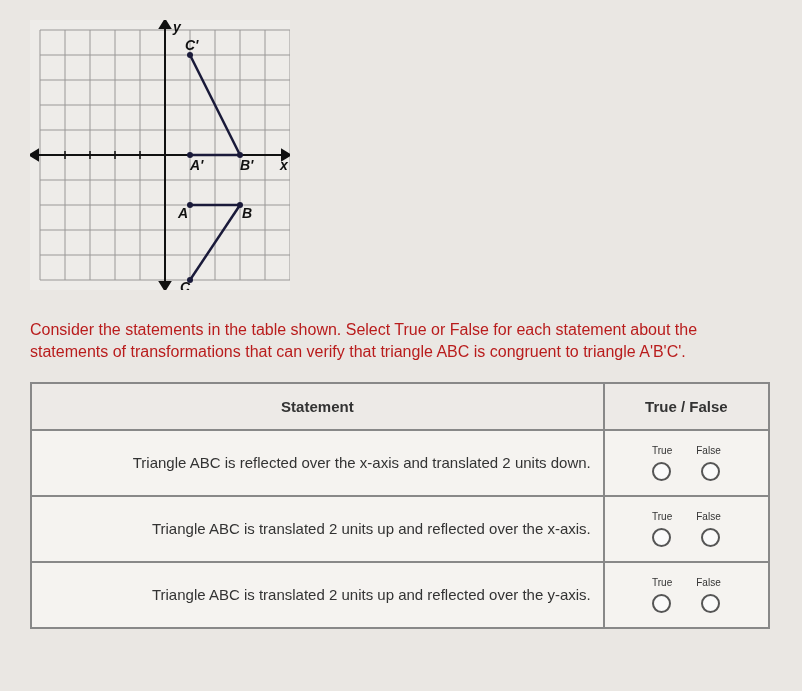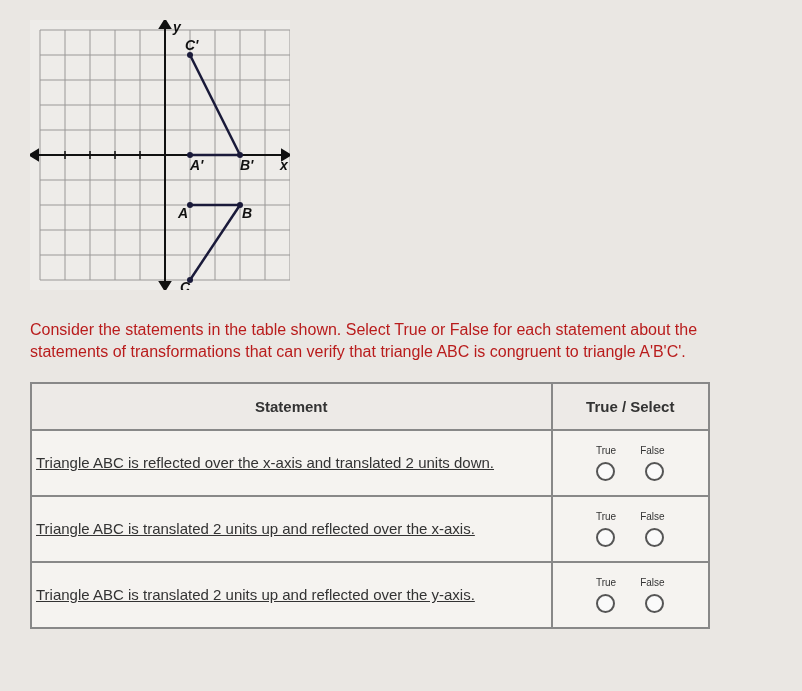--- a/index.html
+++ b/index.html
@@ -16,39 +16,38 @@
     }
     .question-text {
       font-size: 16px;
       color: #b91c1c;
       line-height: 1.4;
       margin-bottom: 18px;
       padding-right: 0;
     }
     table.statement-table {
       border-collapse: collapse;
-      width: 680px;
+      width: 740px;
       background: #f5f3f0;
     }
     table.statement-table th, table.statement-table td {
       border: 2px solid #888;
       padding: 14px 12px;
       text-align: center;
       font-size: 15px;
       color: #333;
     }
     table.statement-table th {
       font-weight: bold;
       background: #edeae7;
     }
     table.statement-table td.stmt {
-      text-align: left;
+      text-align: right;
       padding-left: 4px;
       width: 560px;
-      text-decoration: underline;
     }
     .tf-cell {
       width: 140px;
     }
     .tf-labels {
       display: flex;
       justify-content: center;
       gap: 24px;
       margin-bottom: 6px;
       font-size: 10px;
@@ -150,21 +149,21 @@
 
 <div class="question-text">
   <span>Consider the statements in the table shown. Select True or False for each statement about the</span><br>
   <span>statements of transformations that can verify that triangle ABC is congruent to triangle A'B'C'.</span>
 </div>
 
 <table class="statement-table">
   <thead>
     <tr>
       <th>Statement</th>
-      <th>True / Select</th>
+      <th>True / False</th>
     </tr>
   </thead>
   <tbody>
     <tr>
       <td class="stmt">Triangle ABC is reflected over the x-axis and translated 2 units down.</td>
       <td class="tf-cell">
         <div class="tf-labels">
           <span>True</span>
           <span>False</span>
         </div>

